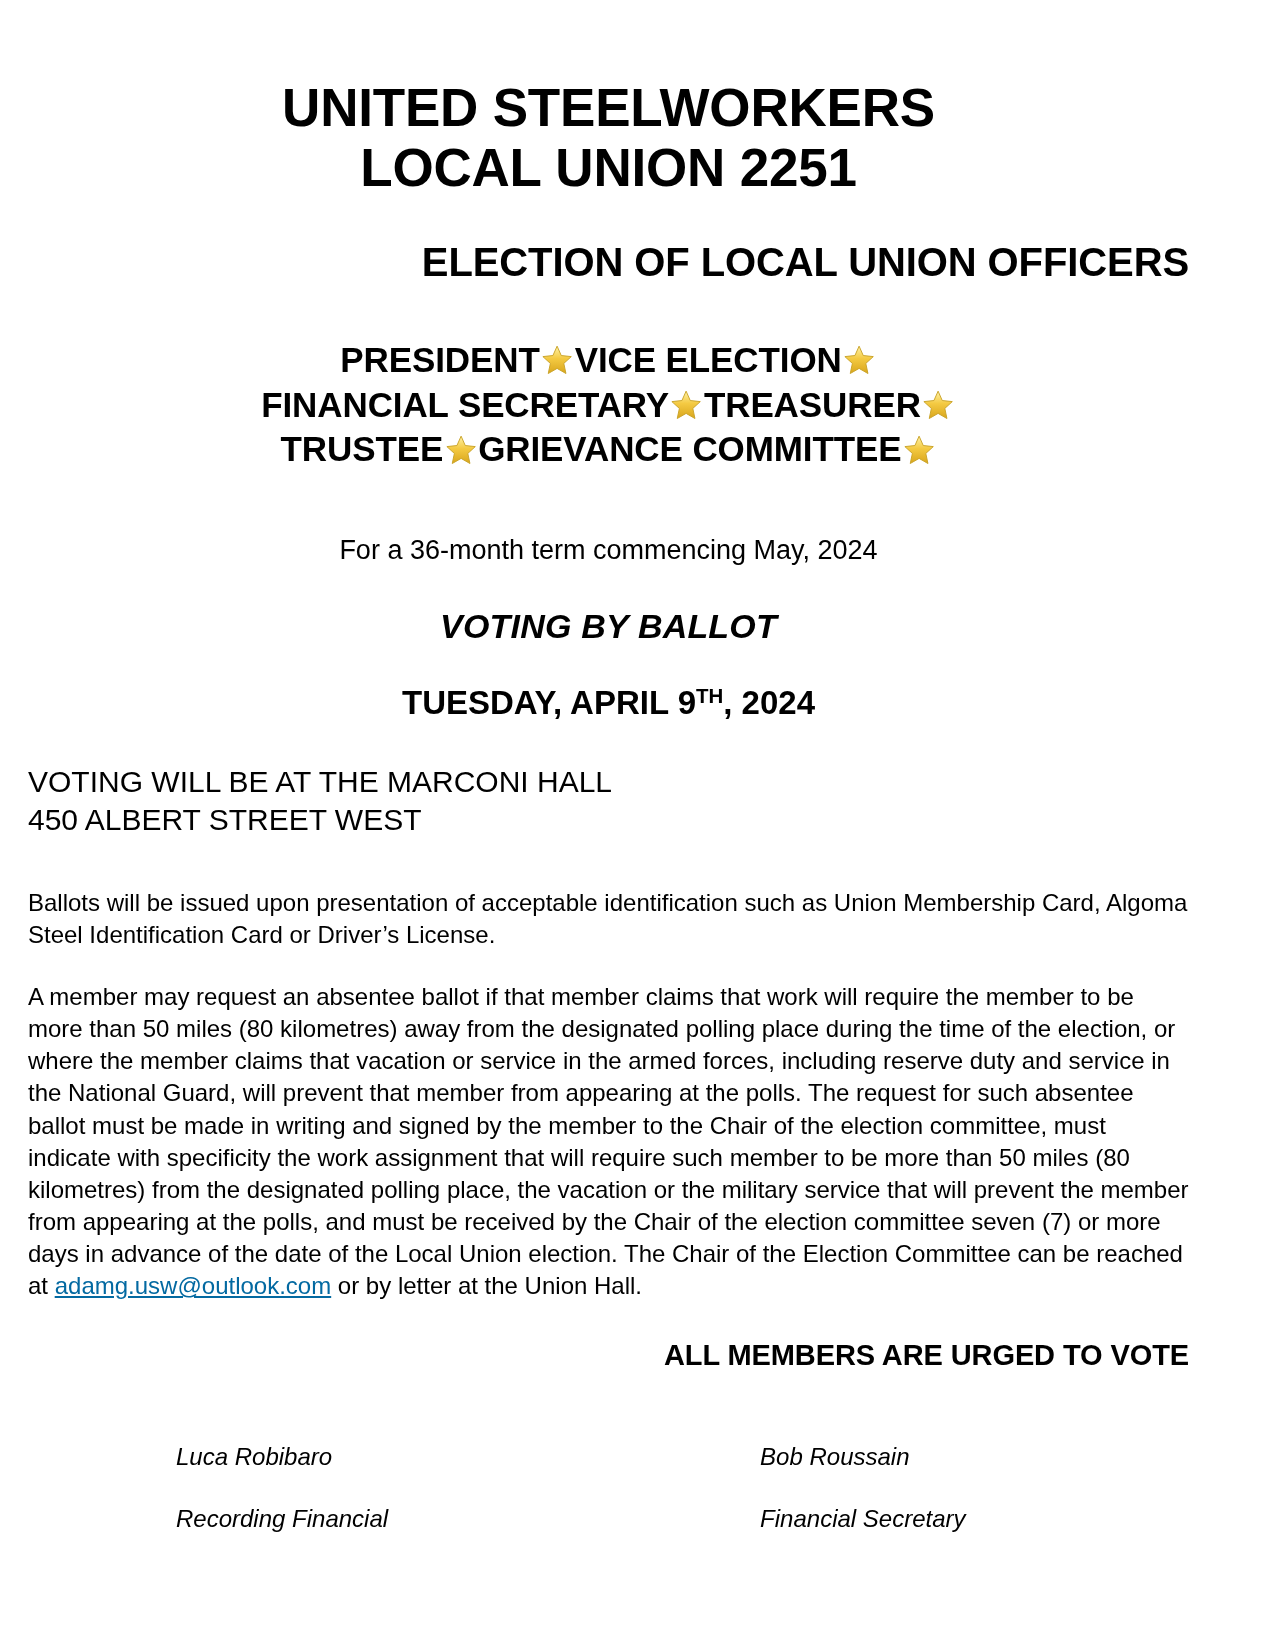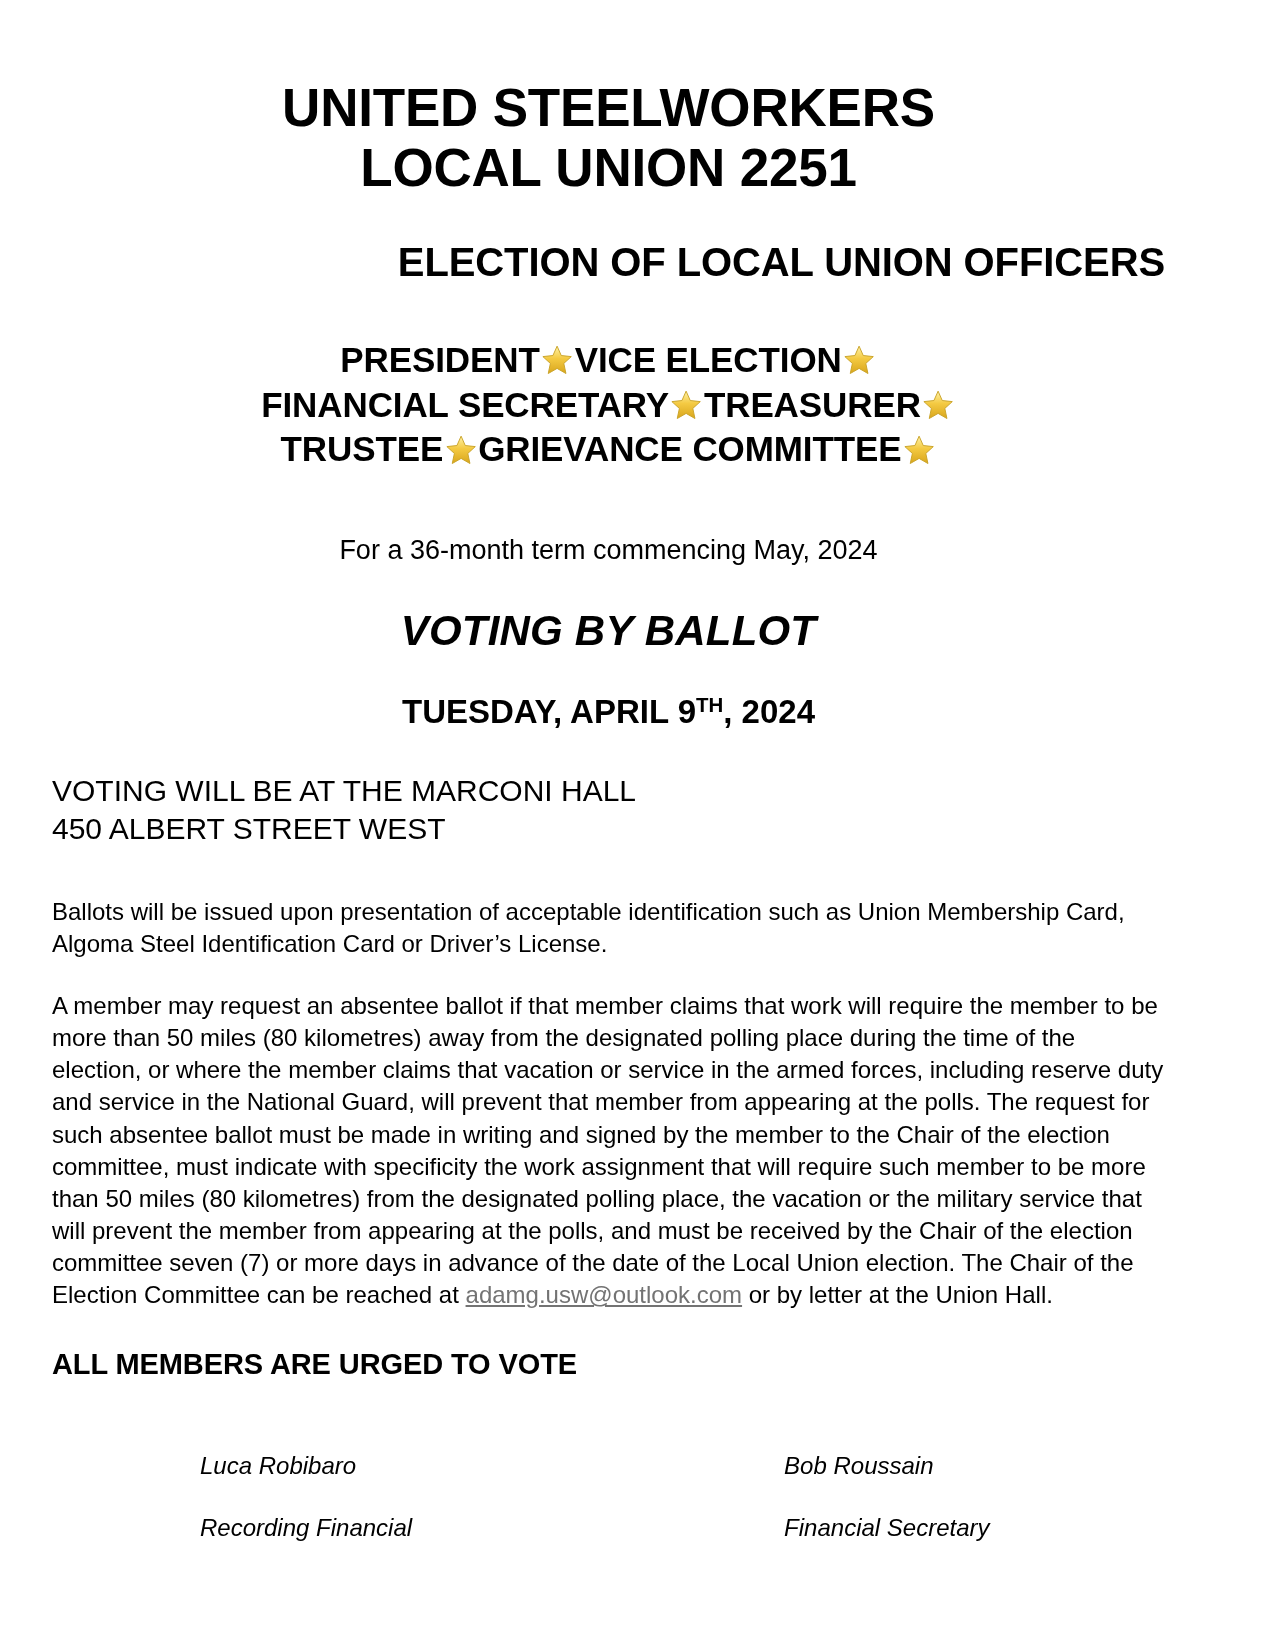--- a/index.html
+++ b/index.html
@@ -13,21 +13,21 @@
     height: 1650px;
     font-family: "Liberation Sans", sans-serif;
     color: #000000;
     -webkit-font-smoothing: antialiased;
   }
   .page {
     position: relative;
     width: 1217px;
     height: 1650px;
     box-sizing: border-box;
-    padding: 0 52px;
+    padding: 0 28px;
     background: #ffffff;
     overflow: hidden;
   }
 
   
   .masthead {
     text-align: center;
     padding-top: 78px;
   }
   .org-name {
@@ -71,21 +71,21 @@
   .term {
     margin-top: 62px;
     text-align: center;
     font-size: 27px;
     font-weight: normal;
     line-height: 1.2;
   }
   .voting-by-ballot {
     margin-top: 40px;
     text-align: center;
-    font-size: 42px;
+    font-size: 34px;
     font-weight: bold;
     font-style: italic;
     letter-spacing: 0.2px;
   }
   .datetime {
     margin-top: 36px;
     text-align: center;
     font-size: 33px;
     font-weight: bold;
     line-height: 1.26;
@@ -110,28 +110,28 @@
     line-height: 1.34;
     text-align: left;
   }
   .body-copy p {
     margin: 0;
   }
   .body-copy p + p {
     margin-top: 30px;
   }
   .email-link {
-    color: #737373;
+    color: #0369a1;
     text-decoration: underline;
   }
 
   
   .cta {
     margin-top: 36px;
-    text-align: left;
+    text-align: right;
     font-size: 29px;
     font-weight: bold;
     letter-spacing: -0.1px;
   }
 
   
   .signatures {
     margin-top: 38px;
     display: flex;
     font-size: 24px;

